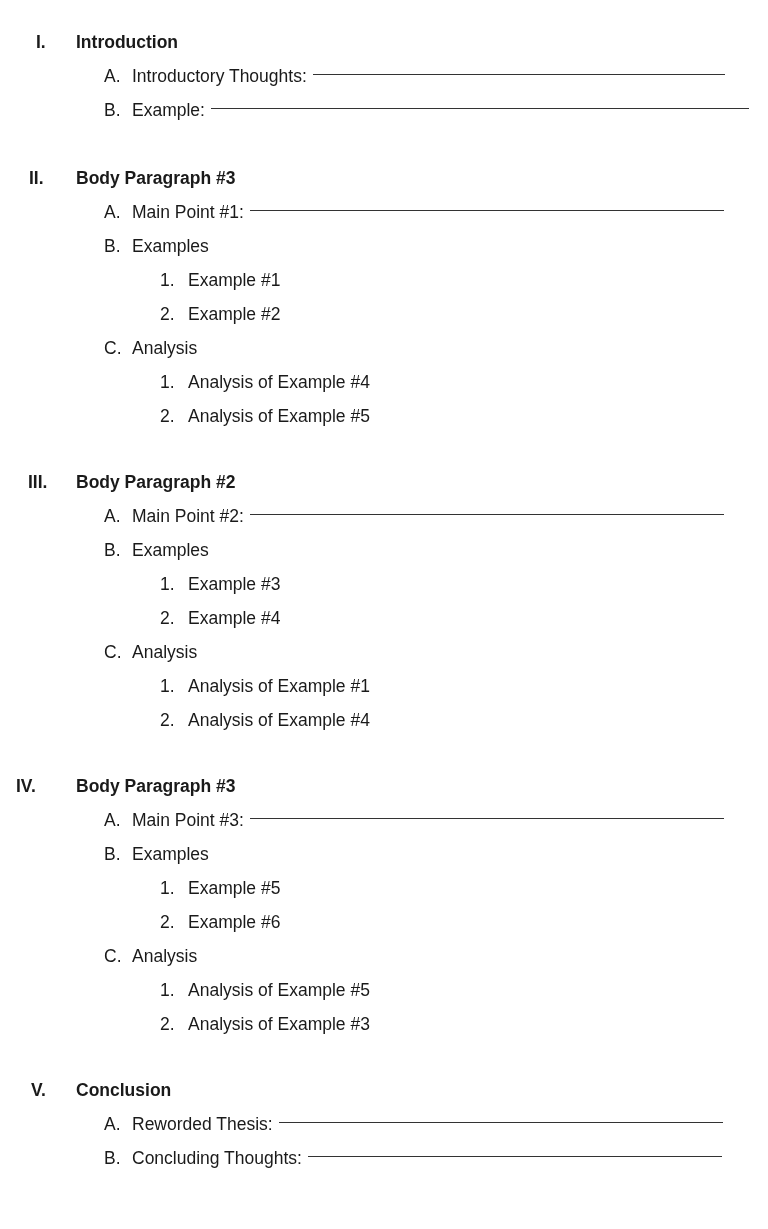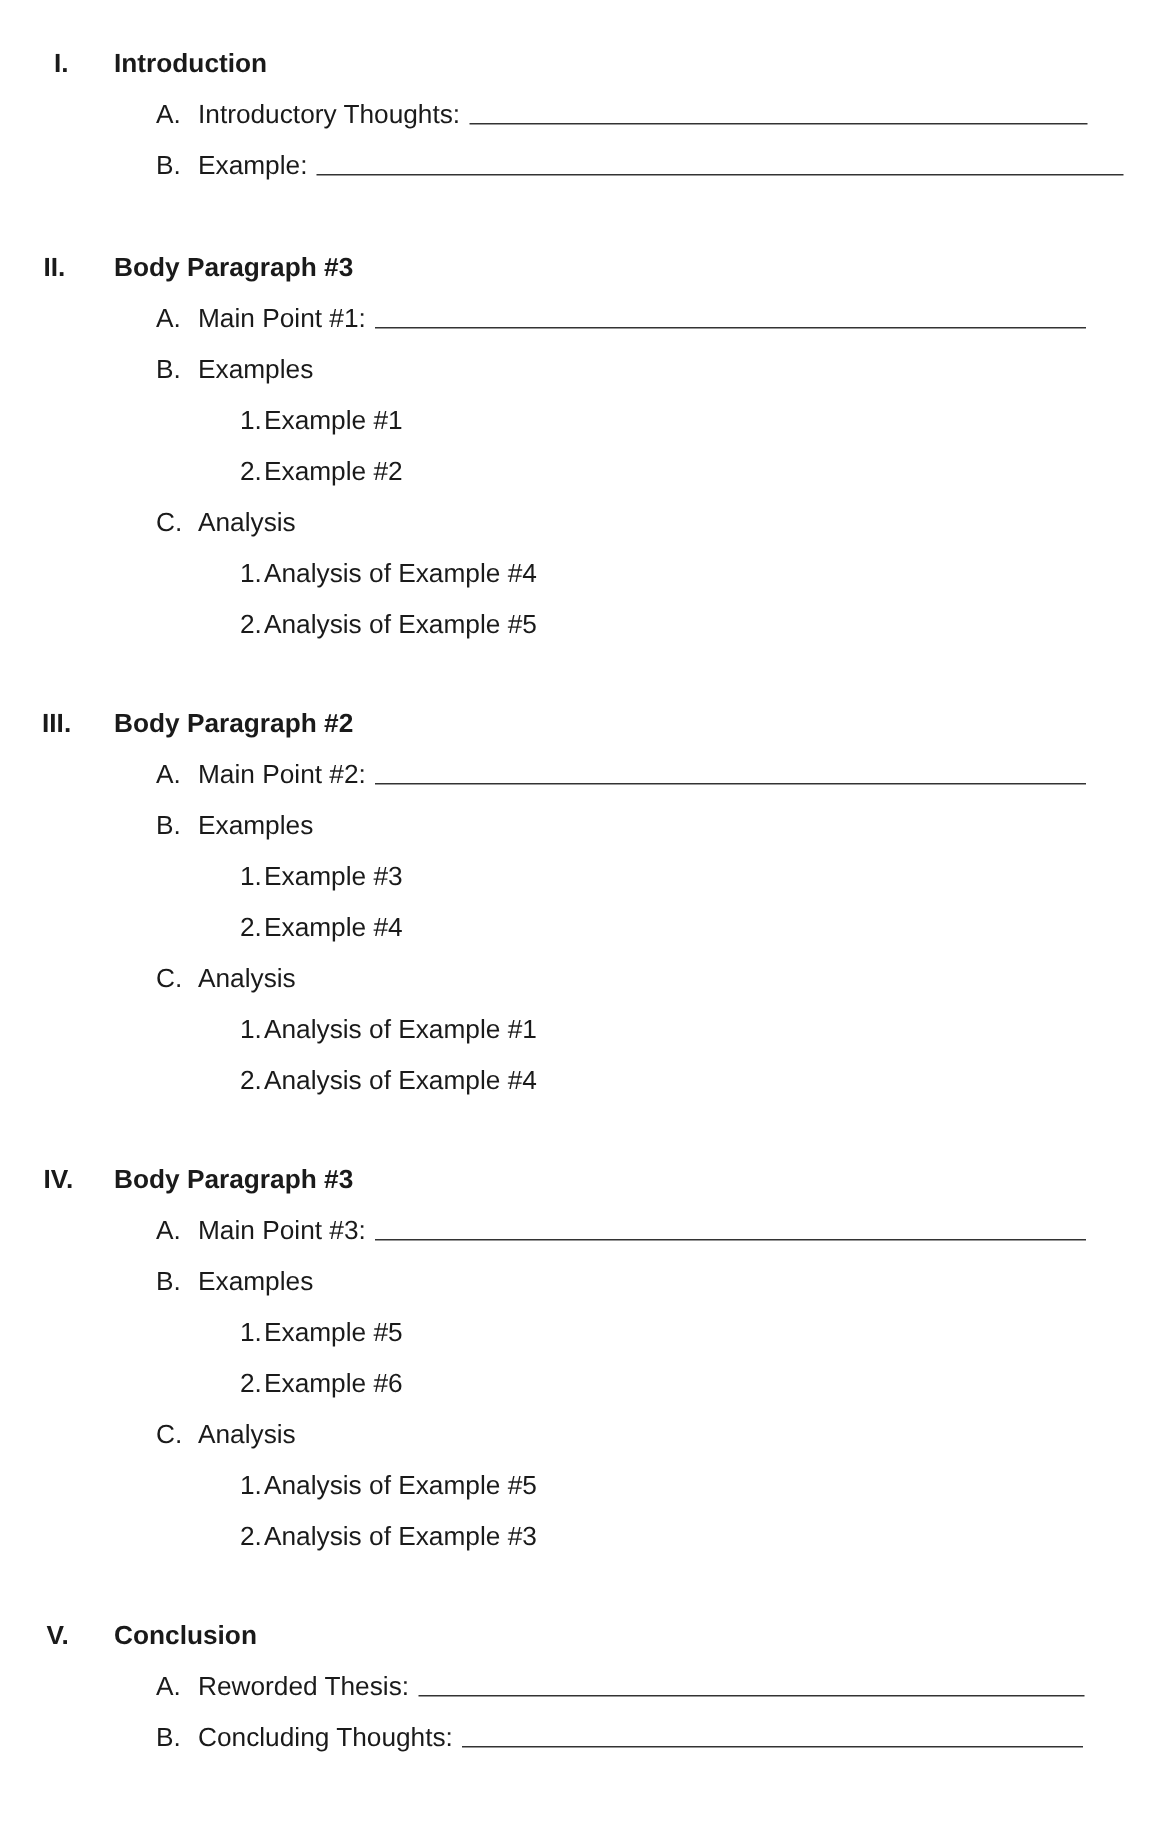--- a/index.html
+++ b/index.html
@@ -4,23 +4,23 @@
   <style>
     html, body { margin: 0; padding: 0; background: #ffffff; }
     body {
       width: 768px; height: 1229px; position: relative; overflow: hidden;
       font-family: "Liberation Sans", sans-serif; color: #1a1a1a;
     }
     .row { position: absolute; left: 0; height: 24px; display: flex; align-items: flex-end; font-size: 17.5px; line-height: 20px; white-space: nowrap; }
     .roman { position: absolute; font-weight: bold; }
     .heading { position: absolute; left: 76px; font-weight: bold; text-align: right; }
     .letter { position: absolute; left: 104px; }
-    .letter-text { position: absolute; left: 132px; display: flex; align-items: flex-end; }
+    .letter-text { position: absolute; left: 132px; display: flex; align-items: center; }
     .num { position: absolute; left: 160px; }
-    .num-text { position: absolute; left: 176px; }
+    .num-text { position: absolute; left: 188px; }
     .blank { display: inline-block; height: 0; border-bottom: 1.5px solid #333; margin-left: 6px; margin-bottom: 3px; }
   </style>
 </head>
 <body>
 
 <div class="row" style="top:28px;">
   <span class="roman" style="left:36px;">I.</span>
   <span class="heading">Introduction</span>
 </div>
 <div class="row" style="top:62px;">
@@ -104,21 +104,21 @@
 <div class="row" style="top:672px;">
   <span class="num">1.</span>
   <span class="num-text">Analysis of Example #1</span>
 </div>
 <div class="row" style="top:706px;">
   <span class="num">2.</span>
   <span class="num-text">Analysis of Example #4</span>
 </div>
 
 <div class="row" style="top:772px;">
-  <span class="roman" style="left:29px;">IV.</span>
+  <span class="roman" style="left:16px;">IV.</span>
   <span class="heading">Body Paragraph #3</span>
 </div>
 <div class="row" style="top:806px;">
   <span class="letter">A.</span>
   <span class="letter-text">
       <span>Main Point #3:</span>
       <span class="blank" style="width:474px;"></span>
     </span>
 </div>
 <div class="row" style="top:840px;">

